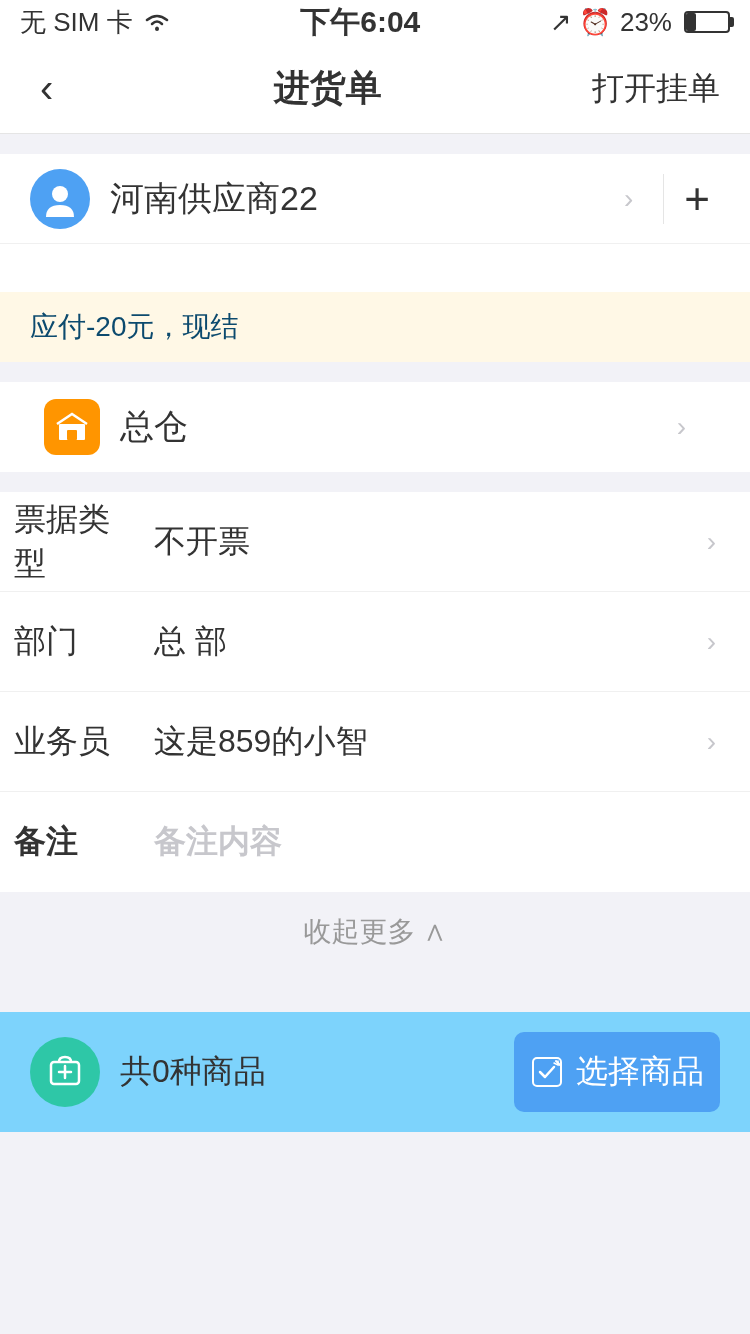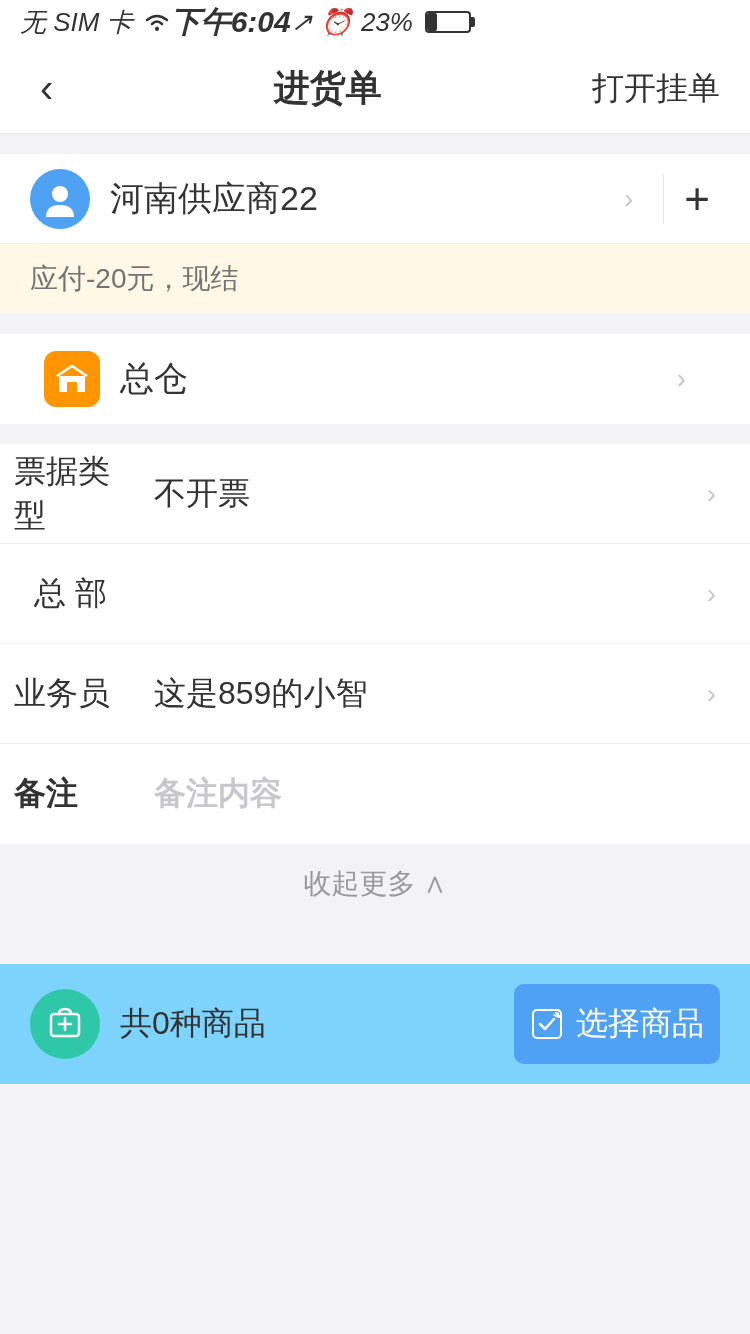--- a/index.html
+++ b/index.html
@@ -13,25 +13,24 @@
       color: #333;
     }
 
     
     .status-bar {
       width: 100%;
       height: 44px;
       background: #fff;
       display: flex;
       align-items: center;
-      justify-content: flex-start;
+      justify-content: space-between;
       padding: 0 20px;
       font-size: 28px;
       font-weight: 500;
-      font-style: italic;
     }
     .status-left {
       display: flex;
       align-items: center;
       gap: 10px;
       font-size: 26px;
     }
     .status-center {
       font-size: 30px;
       font-weight: 600;
@@ -154,21 +153,22 @@
       color: #333;
       padding: 0 10px;
       cursor: pointer;
     }
 
     
     .warning-banner {
       background: #fff8e6;
       padding: 16px 30px;
       font-size: 28px;
-      color: #737373;
+      color: #0c4a6e;
+      margin-top: 48px;
     }
 
     
     .warehouse-row {
       display: flex;
       align-items: center;
       padding: 0 44px;
       height: 90px;
       background: #fff;
     }
@@ -358,20 +358,21 @@
 
 <div class="card">
 
   <div class="form-row">
     <div class="form-label">票据类型</div>
     <div class="form-value">不开票</div>
     <div class="chevron">›</div>
   </div>
 
   <div class="form-row">
+    <div class="form-label">部门</div>
     <div class="form-value">总 部</div>
     <div class="chevron">›</div>
   </div>
 
   <div class="form-row">
     <div class="form-label">业务员</div>
     <div class="form-value">这是859的小智</div>
     <div class="chevron">›</div>
   </div>
 

